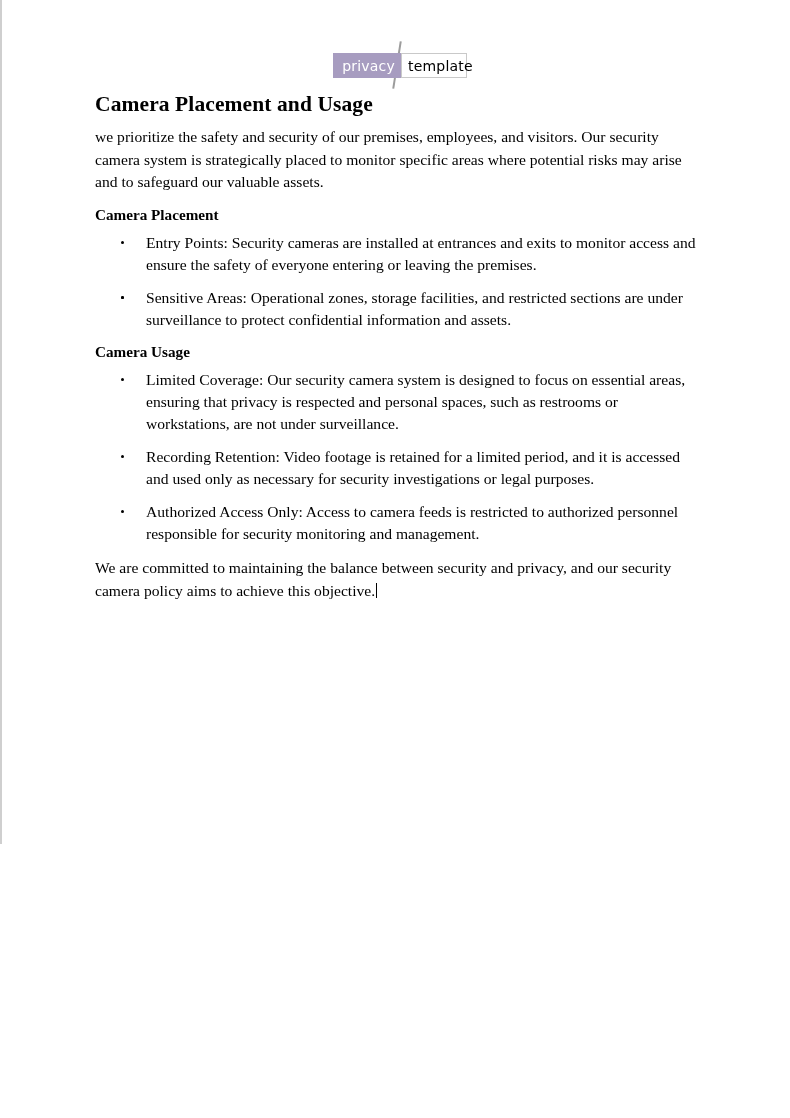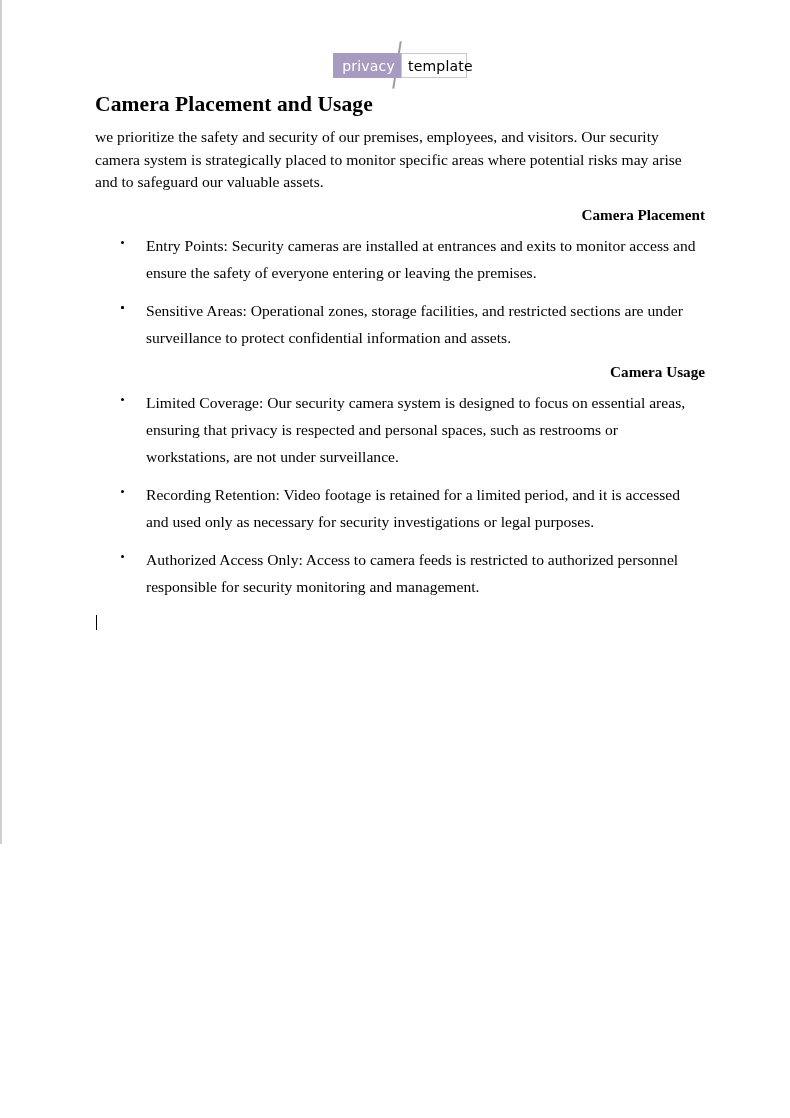--- a/index.html
+++ b/index.html
@@ -91,32 +91,31 @@
     line-height: 22.3px;
     margin: 0;
     text-align: left;
   }
   p.intro { margin-bottom: 12px; }
   h2.section-title {
     font-size: 15.2px;
     font-weight: bold;
     margin: 9px 0 8px 0;
     line-height: 1.25;
-    text-align: right;
   }
   ul.bullets {
     list-style: none;
     margin: 0 0 4px 0;
     padding: 0;
   }
   ul.bullets li {
     position: relative;
     padding-left: 51px;
     font-size: 15.6px;
-    line-height: 27px;
+    line-height: 22px;
     margin-bottom: 11px;
   }
   ul.bullets li .bullet-dot {
     position: absolute;
     left: 26px;
     top: 9px;
     width: 3.2px;
     height: 3.2px;
     background: #000000;
     border-radius: 50%;
@@ -187,20 +186,20 @@
         <span class="bullet-dot"></span>
         <span>Recording Retention: Video footage is retained for a limited period, and it is accessed and used only as necessary for security investigations or legal purposes.</span>
       </li>
       <li>
         <span class="bullet-dot"></span>
         <span>Authorized Access Only: Access to camera feeds is restricted to authorized personnel responsible for security monitoring and management.</span>
       </li>
     </ul>
 
     <div class="closing-block">
-      <p class="closing"><span class="caret"></span></p>
+      <p class="closing"><span>We are committed to maintaining the balance between security and privacy, and our security camera policy aims to achieve this objective.</span><span class="caret"></span></p>
     </div>
 
   </div>
 
   <div class="page-number">2</div>
 
 </div>
 
 </body></html>

